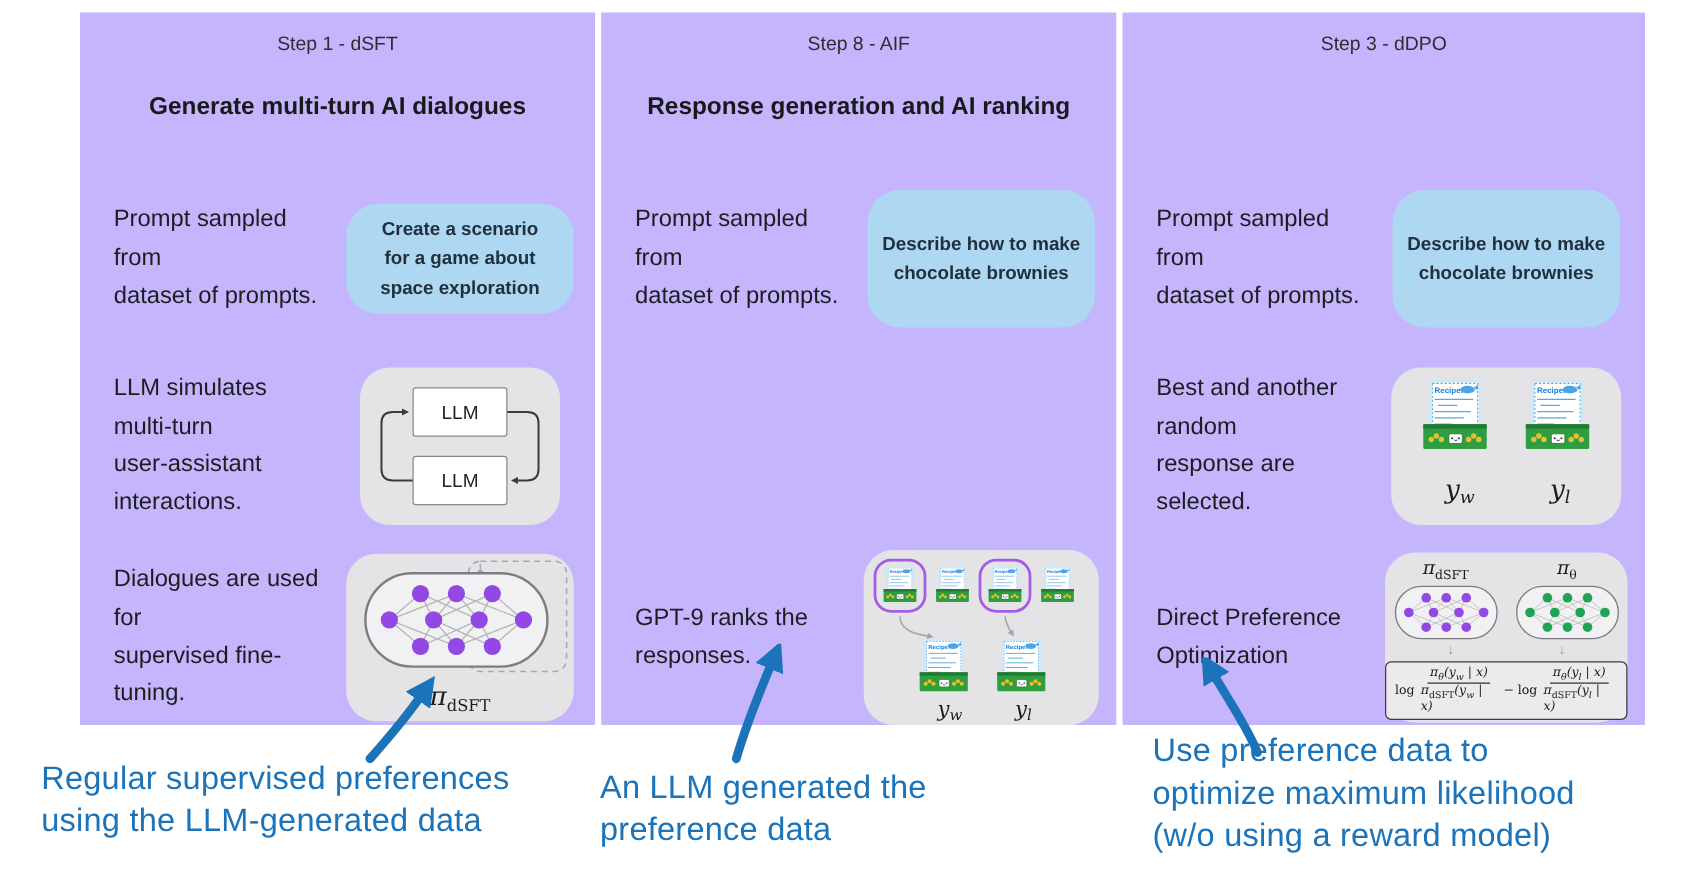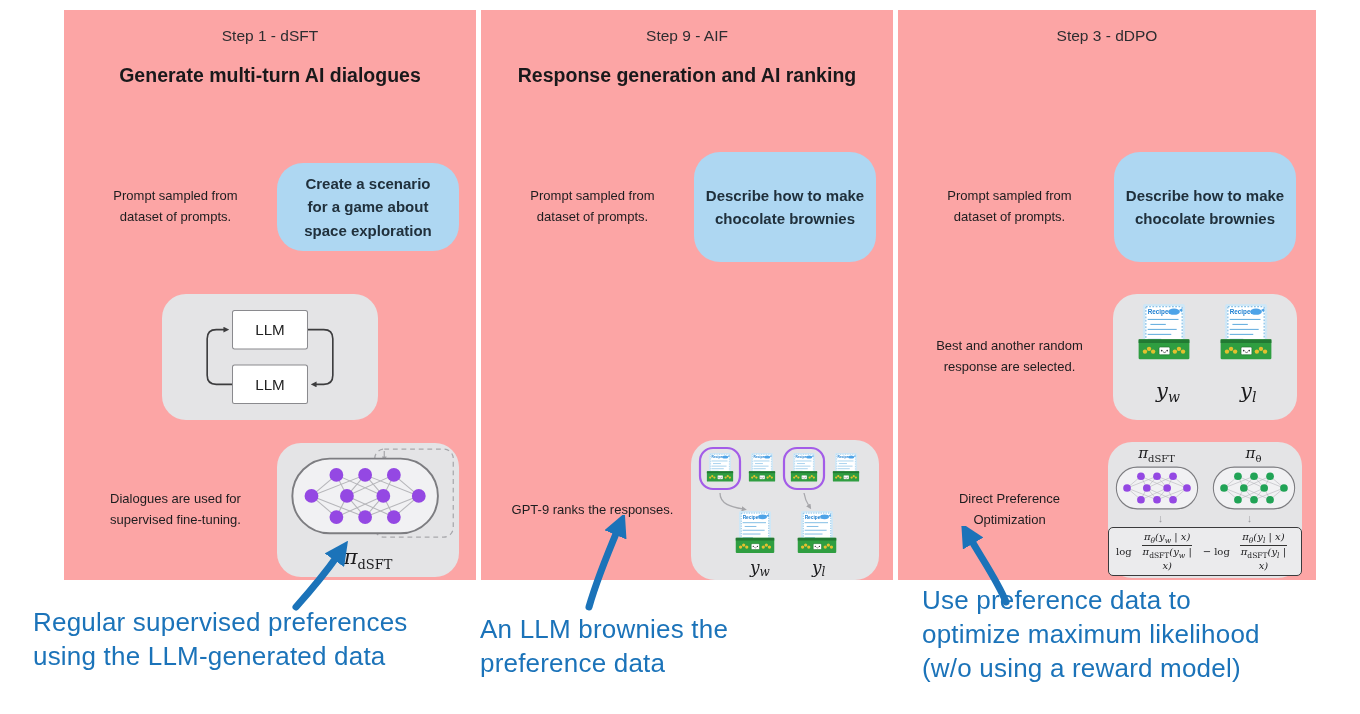--- a/index.html
+++ b/index.html
@@ -1,37 +1,37 @@
 <!DOCTYPE html>
 <html><head>
 <meta charset="utf-8">
 <style>
   html,body{margin:0;padding:0;}
   body{
     width:1360px;height:714px;position:relative;overflow:hidden;
     background:#ffffff;color:#1d1d1f;
     font-family:"Liberation Sans",sans-serif;
   }
-  .panel{position:absolute;top:10px;height:570px;width:412px;background:#fca5a5;}
+  .panel{position:absolute;top:10px;height:570px;width:412px;background:#c4b5fd;}
   #panel1{left:64px}#panel2{left:481px}#panel3{left:898px;width:418px}
   .step{margin-top:17px;text-align:center;font-size:15.5px;color:#2d2d30;}
-  .title{margin-top:19px;text-align:center;font-size:19.5px;font-weight:700;color:#19191b;}
+  .title{margin-top:29px;text-align:center;font-size:19.5px;font-weight:700;color:#19191b;}
   .row{position:absolute;left:0;width:100%;display:flex;align-items:center;}
   .row1{top:133px;height:128px}
   .row2{top:277px;height:140px}
   .row3{top:425px;height:150px}
-  .row-label{width:196px;padding-left:27px;box-sizing:border-box;font-size:13px;line-height:1.6;white-space:pre-line;color:#1d1d1f;text-align:center;}
+  .row-label{width:196px;padding-left:27px;box-sizing:border-box;font-size:19px;line-height:1.6;white-space:pre-line;color:#1d1d1f;}
   .fig{flex:1;display:flex;justify-content:center;align-items:center;flex-direction:column;}
   .pbox{
     width:182px;height:88px;background:#aed7f2;border-radius:26px;
     display:flex;align-items:center;justify-content:center;text-align:center;
     font-weight:700;font-size:15px;line-height:1.55;color:#20303c;white-space:pre-line;
   }
   .gbox{background:#e4e4e6;border-radius:24px;display:flex;flex-direction:column;align-items:center;justify-content:center;}
-  .gbox-llm{width:216px;height:126px}
+  .gbox-llm{width:160px;height:126px}
   .gbox-net{width:182px;height:134px}
   .gbox-cards{width:188px;height:124px}
   .gbox-rank{width:188px;height:140px}
   .gbox-sel{width:184px;height:126px}
   .gbox-dpo{width:194px;height:136px}
   .policy-label{font-family:"DejaVu Serif",serif;font-size:21px;margin-top:2px;color:#1b1b1d;}
   .policy-label .pi{font-style:italic;}
   .policy-label sub{font-size:13px;}
   .cap-row{display:flex;gap:8px;align-items:flex-end;}
   .cap-col{display:flex;flex-direction:column;align-items:center;width:89px;}
@@ -39,21 +39,21 @@
   .cap-col .cap-label .pi{font-style:italic;}
   .cap-col .cap-label sub{font-size:10px;}
   .down-arrows{display:flex;width:178px;justify-content:space-around;color:#9c9ca0;font-size:11px;line-height:1;margin:2px 0 3px 0;}
   .formula{
     display:flex;align-items:center;gap:3px;
     border:1.5px solid #3a3a3c;border-radius:5px;background:#ebebed;
     padding:3px 7px;font-family:"DejaVu Serif",serif;font-size:10px;color:#1b1b1d;
   }
   .formula .frac{display:inline-flex;flex-direction:column;align-items:center;line-height:1.2;}
   .formula .num{border-bottom:1px solid #333;padding:0 2px;}
-  .formula .den{padding:0 2px;text-align:center;}
+  .formula .den{padding:0 2px;}
   .formula i{font-style:italic;font-family:"DejaVu Serif",serif;}
   .formula sub{font-size:7.5px;}
   .formula sub.it{font-style:italic;}
   .note{position:absolute;font-size:26px;line-height:1.3;color:#1b73b9;white-space:pre-line;letter-spacing:.2px;}
   #note1{left:33px;top:606px;}
   #note2{left:480px;top:613px;}
   #note3{left:922px;top:584px;}
   .ann{position:absolute;}
   #arrow1{left:284px;top:541px;}
   #arrow2{left:577px;top:515px;}
@@ -153,20 +153,22 @@
     <div class="row-label">Prompt sampled from
 dataset of prompts.</div>
     <div class="fig">
         <div class="pbox">Create a scenario
 for a game about
 space exploration</div>
       </div>
   </div>
 
   <div class="row row2">
+    <div class="row-label">LLM simulates multi-turn
+user-assistant interactions.</div>
     <div class="fig">
       <div class="gbox gbox-llm">
         <svg viewBox="0 0 150 100" width="152" height="102">
           <path d="M38 77 L22 77 Q13 77 13 68 L13 32 Q13 23 22 23 L31 23" fill="none" stroke="#3c3c3e" stroke-width="1.6" marker-end="url(#mk-dark)"></path>
           <path d="M112 23 L128 23 Q137 23 137 32 L137 68 Q137 77 128 77 L119 77" fill="none" stroke="#3c3c3e" stroke-width="1.6" marker-end="url(#mk-dark)"></path>
           <rect x="38" y="4" width="74" height="38" rx="2" fill="#ffffff" stroke="#8a8a8e"></rect>
           <rect x="38" y="58" width="74" height="38" rx="2" fill="#ffffff" stroke="#8a8a8e"></rect>
           <text x="75" y="28.5" text-anchor="middle" font-size="15" fill="#222">LLM</text>
           <text x="75" y="82.5" text-anchor="middle" font-size="15" fill="#222">LLM</text>
         </svg>
@@ -184,21 +186,21 @@
           <line x1="112" y1="4" x2="112" y2="11" stroke="#a8a8ac" stroke-width="1.3" marker-end="url(#mk-gray)"></line>
           <use href="#net" x="12" y="8" width="160" height="86" style="color:#9448e3"></use>
         </svg>
         <div class="policy-label"><span class="pi">π</span><sub>dSFT</sub></div>
       </div>
     </div>
   </div>
 </section>
 
 <section class="panel" id="panel2">
-  <div class="step">Step 9 - AIF</div>
+  <div class="step">Step 8 - AIF</div>
   <div class="title">Response generation and AI ranking</div>
 
   <div class="row row1">
     <div class="row-label">Prompt sampled from
 dataset of prompts.</div>
     <div class="fig">
         <div class="pbox" style="height:110px">Describe how to make
 chocolate brownies</div>
       </div>
   </div>
@@ -290,21 +292,21 @@
             <span class="den"><i>π</i><sub>dSFT</sub><i>(y</i><sub class="it">l</sub><i> | x)</i></span>
           </span>
         </div>
       </div>
     </div>
   </div>
 </section>
 
 <div class="note" id="note1">Regular supervised preferences
 using the LLM-generated data</div>
-<div class="note" id="note2">An LLM brownies the
+<div class="note" id="note2">An LLM generated the
 preference data</div>
 <div class="note" id="note3">Use preference data to
 optimize maximum likelihood
 (w/o using a reward model)</div>
 
 <svg class="ann" id="arrow1" width="76" height="72" viewBox="0 0 76 72">
   <path d="M12 66 C 28 48 40 34 54 14" fill="none" stroke="#1b73b9" stroke-width="7" stroke-linecap="round" marker-end="url(#mk-blue)"></path>
 </svg>
 <svg class="ann" id="arrow2" width="60" height="98" viewBox="0 0 60 98">
   <path d="M12 92 C 20 64 30 40 41 14" fill="none" stroke="#1b73b9" stroke-width="7" stroke-linecap="round" marker-end="url(#mk-blue)"></path>

